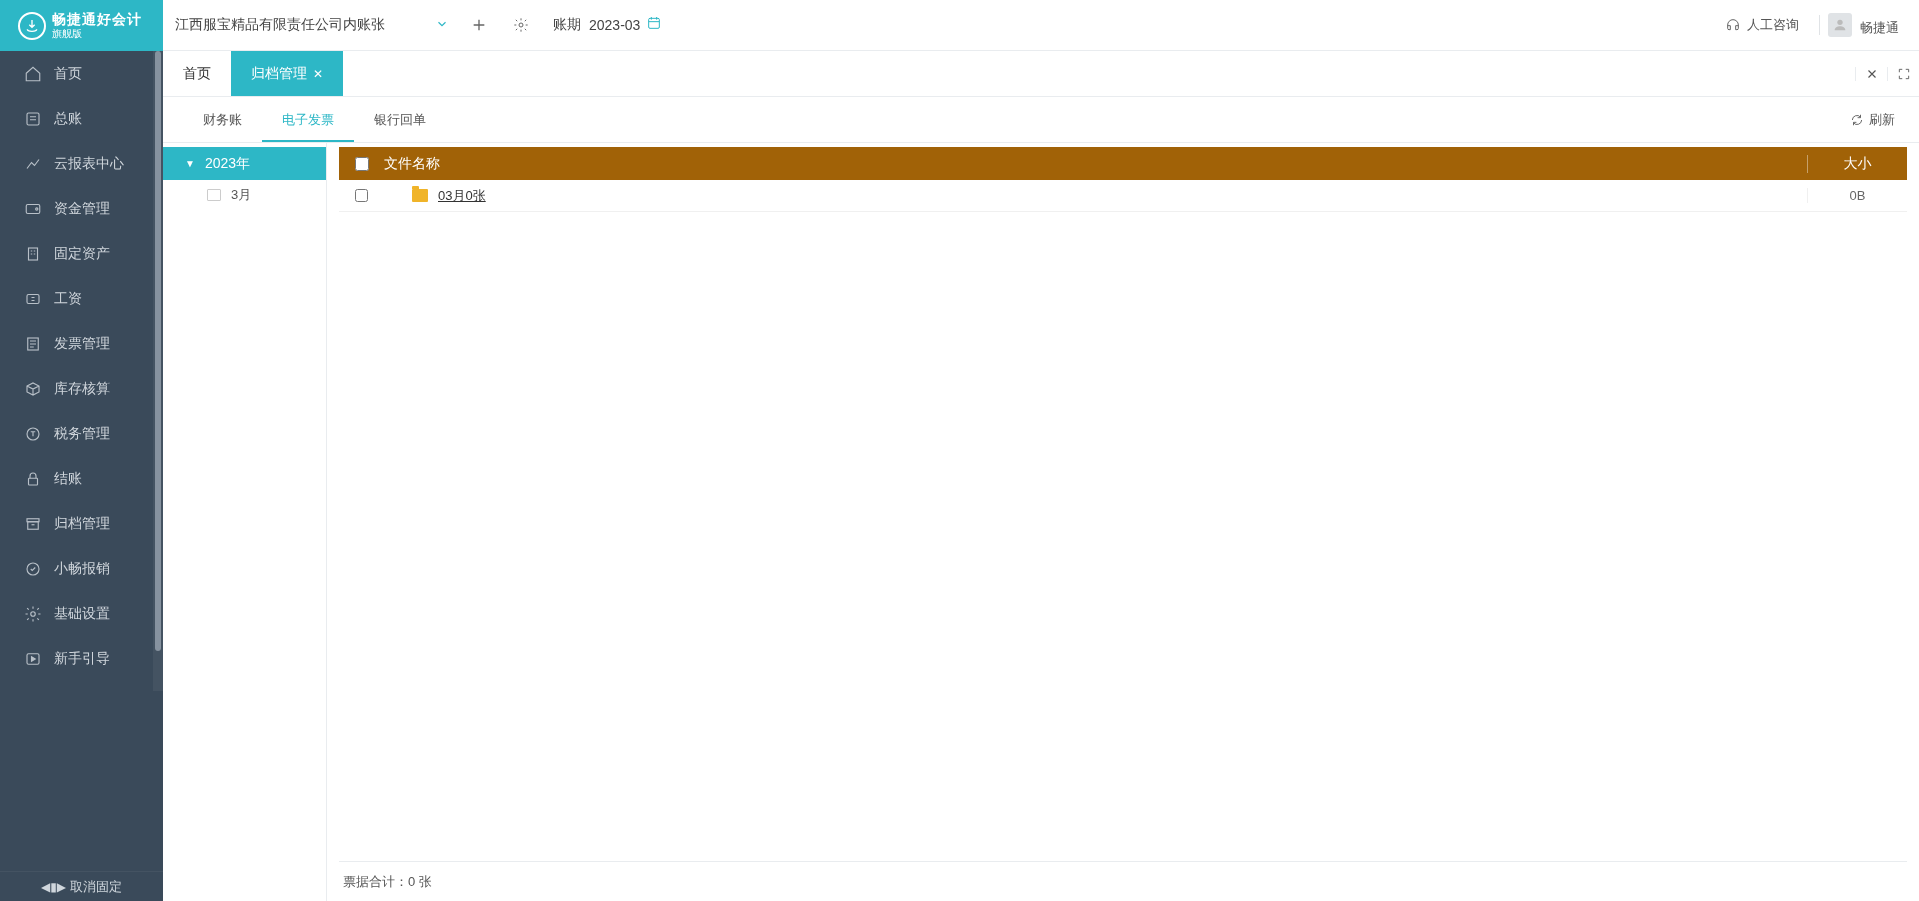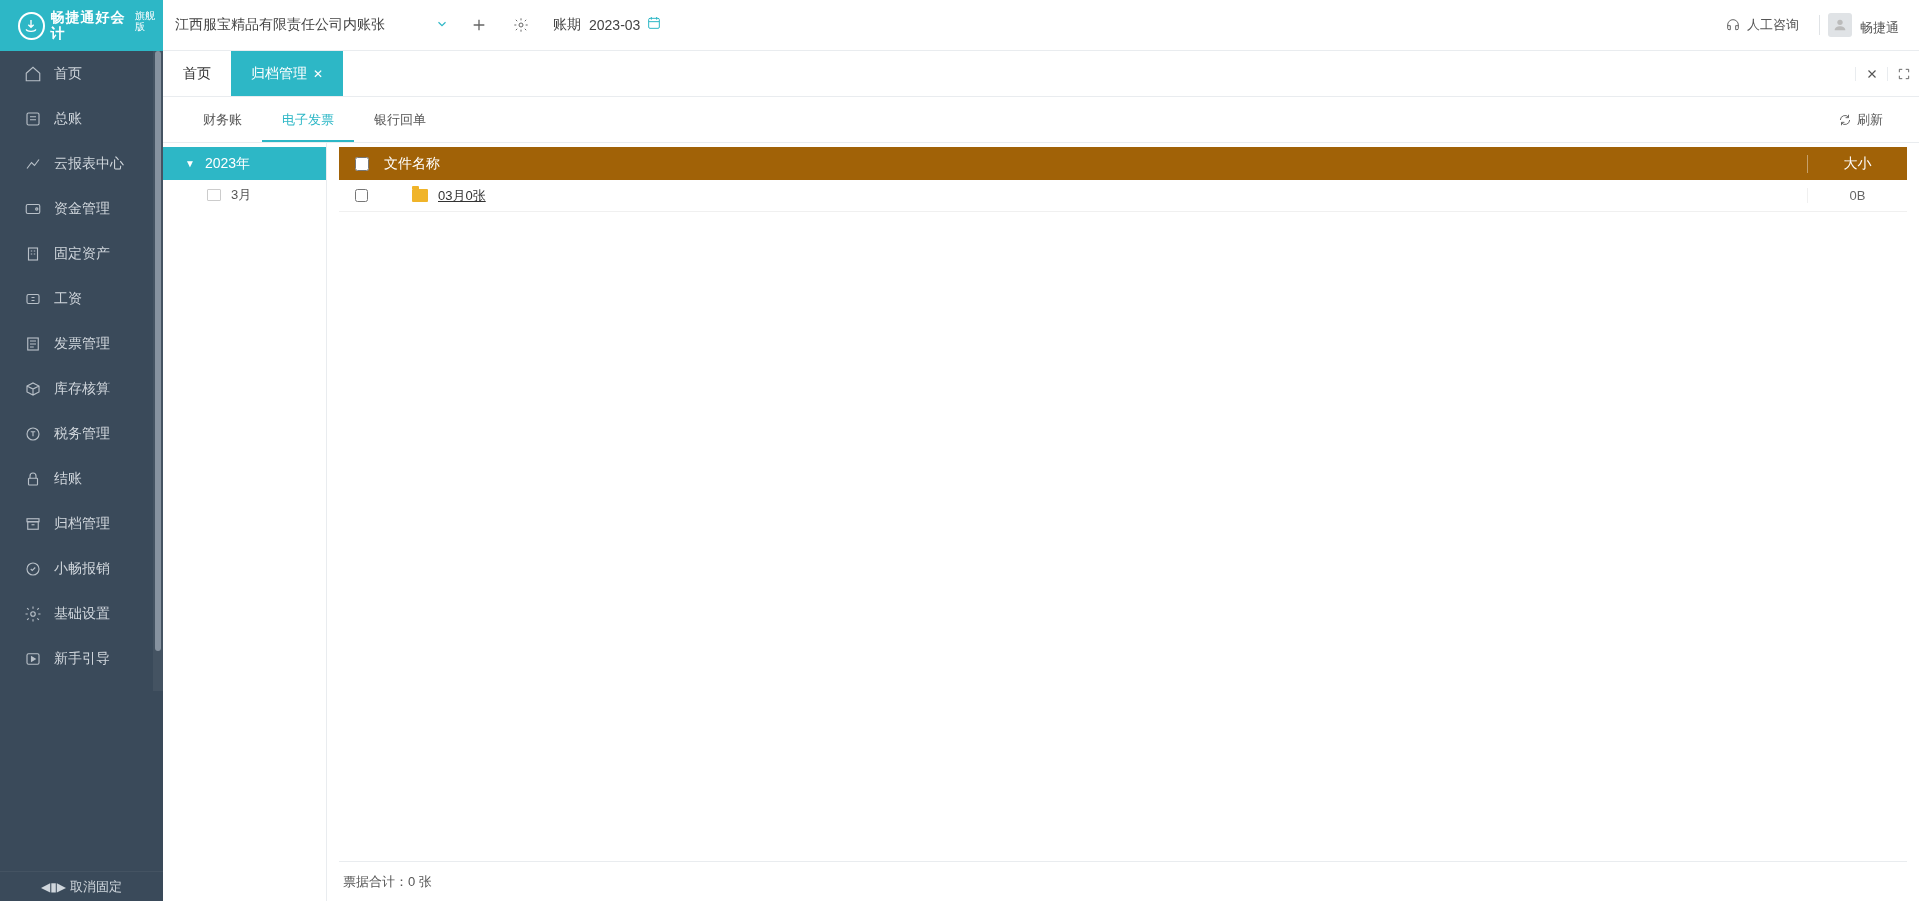--- a/index.html
+++ b/index.html
@@ -2,21 +2,21 @@
 <html><head>
 <meta charset="utf-8">
 <style>
 * { margin: 0; padding: 0; box-sizing: border-box; font-family: "Microsoft YaHei", Arial, sans-serif; }
 body { width: 1919px; height: 901px; background: #f5f6f7; overflow: hidden; position: relative; }
 
 
 .sidebar { position: absolute; left: 0; top: 0; width: 163px; height: 901px; background: #3a4a5a; color: #fff; }
 .sidebar-logo { height: 51px; background: #2db7c6; display: flex; align-items: center; padding-left: 18px; }
 .sidebar-logo-icon { width: 28px; height: 28px; border: 2px solid #fff; border-radius: 50%; display: flex; align-items: center; justify-content: center; margin-right: 6px; font-size: 14px; font-weight: bold; }
-.sidebar-logo-text { display: flex; flex-direction: row; line-height: 1.1; }
+.sidebar-logo-text { display: flex; flex-direction: column; line-height: 1.1; }
 .sidebar-logo-text .t1 { font-size: 14px; font-weight: bold; letter-spacing: 1px; }
 .sidebar-logo-text .t2 { font-size: 10px; }
 .sidebar-items { height: calc(100% - 51px - 30px); overflow-y: auto; }
 .sidebar-item { height: 45px; display: flex; align-items: center; padding-left: 24px; color: #d0d6dc; font-size: 14px; cursor: pointer; }
 .sidebar-item-icon { width: 18px; height: 18px; margin-right: 12px; display: flex; align-items: center; justify-content: center; }
 .sidebar-item-icon svg { width: 18px; height: 18px; stroke: #b8c0c8; fill: none; stroke-width: 1.5; }
 .sidebar-scrollbar { position: absolute; right: 0; top: 51px; width: 10px; height: 640px; background: rgba(255,255,255,0.05); }
 .sidebar-scrollbar-thumb { position: absolute; left: 2px; width: 6px; height: 600px; top: 0; background: rgba(200,210,220,0.5); border-radius: 3px; }
 .sidebar-footer { position: absolute; bottom: 0; left: 0; width: 163px; height: 30px; background: #3a4a5a; display: flex; align-items: center; justify-content: center; color: #cfd6dc; font-size: 13px; cursor: pointer; border-top: 1px solid rgba(255,255,255,0.05); }
 .sidebar-footer-icon { margin-right: 4px; font-size: 12px; }
@@ -38,21 +38,21 @@
 
 
 .tabs-row { position: absolute; left: 163px; top: 51px; right: 0; height: 46px; background: #fff; display: flex; align-items: stretch; border-bottom: 1px solid #e9ecef; }
 .tab { padding: 0 20px; display: flex; align-items: center; font-size: 14px; color: #333; cursor: pointer; }
 .tab.active { background: #2db7c6; color: #fff; }
 .tab-close { margin-left: 6px; font-size: 12px; }
 .tabs-right { margin-left: auto; display: flex; align-items: center; }
 .close-all-btn, .fullscreen-btn { width: 32px; display: flex; align-items: center; justify-content: center; cursor: pointer; color: #555; border-left: 1px solid #e9ecef; }
 
 
-.subtabs-row { position: absolute; left: 163px; top: 97px; right: 0; height: 46px; background: #fff; display: flex; align-items: stretch; padding: 0 36px 0 20px; border-bottom: 1px solid #e9ecef; }
+.subtabs-row { position: absolute; left: 163px; top: 97px; right: 0; height: 46px; background: #fff; display: flex; align-items: stretch; padding: 0 24px 0 20px; border-bottom: 1px solid #e9ecef; }
 .subtab { padding: 0 20px; display: flex; align-items: center; font-size: 13px; color: #555; cursor: pointer; position: relative; }
 .subtab.active { color: #2db7c6; }
 .subtab.active::after { content: ''; position: absolute; bottom: 0; left: 0; right: 0; height: 2px; background: #2db7c6; }
 .subtabs-right { margin-left: auto; display: flex; align-items: center; }
 .refresh-btn { display: flex; align-items: center; color: #555; font-size: 13px; cursor: pointer; }
 .refresh-btn svg { width: 14px; height: 14px; margin-right: 5px; }
 
 
 .content { position: absolute; left: 163px; top: 143px; right: 0; bottom: 0; background: #fff; display: flex; }
 .tree-panel { width: 164px; border-right: 1px solid #e9ecef; padding: 4px 0 0 20px; }

